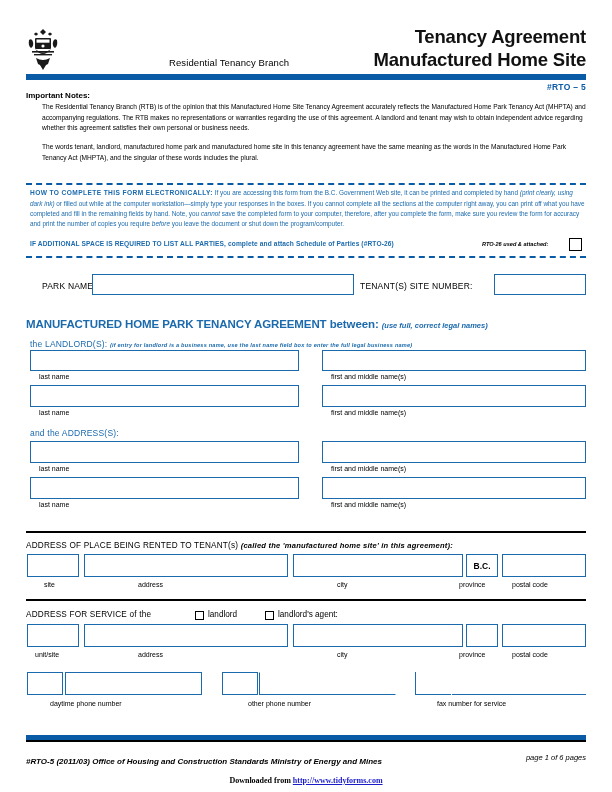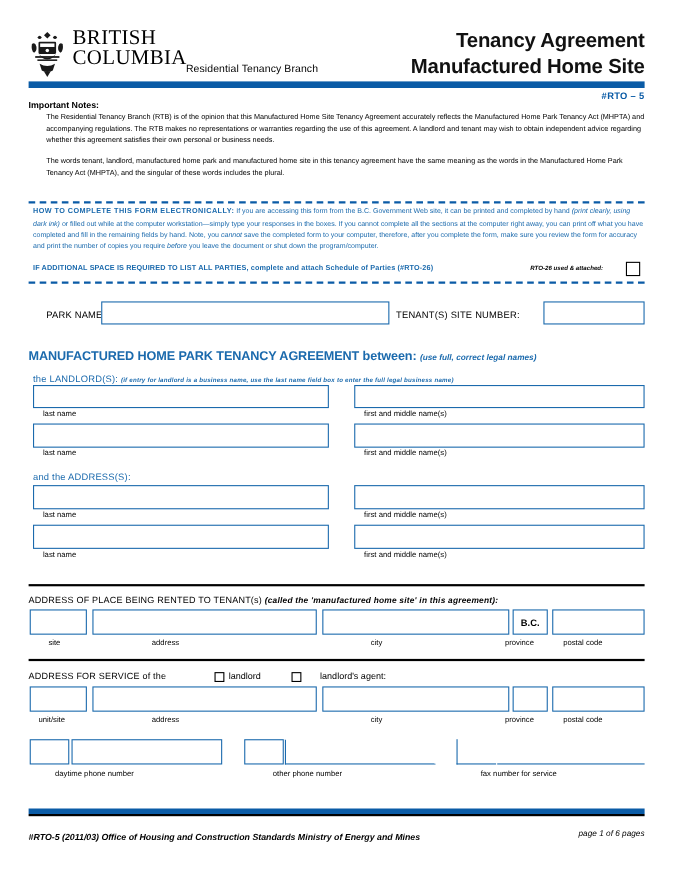--- a/index.html
+++ b/index.html
@@ -319,24 +319,20 @@
         <path d="M14 37 L17 42 L20 37 Z"></path>
         <rect x="6" y="23" width="22" height="1.6"></rect>
         <rect x="8" y="26" width="18" height="1.4"></rect>
       </g>
       <g fill="#ffffff">
         <rect x="10.5" y="11.5" width="13" height="3.2"></rect>
         <circle cx="17" cy="18" r="1.6"></circle>
       </g>
     </svg>
 
-    <div class="bc-wordmark">
-      <div class="bc-line1">BRITISH</div>
-      <div class="bc-line2">COLUMBIA</div>
-    </div>
 
     <div class="branch-label">Residential Tenancy Branch</div>
 
     <div class="doc-title">
       <div>Tenancy Agreement</div>
       <div>Manufactured Home Site</div>
     </div>
   </div>
 
   <div class="header-rule"></div>
@@ -415,21 +411,21 @@
   <div class="sublabel" style="left:337px; top:581px;">city</div>
   <div class="sublabel" style="left:459px; top:581px;">province</div>
   <div class="sublabel" style="left:512px; top:581px;">postal code</div>
 
   <div class="black-rule" id="brule-2"></div>
 
   <div class="label-std" id="lbl-addr-service">ADDRESS FOR SERVICE of the</div>
   <div class="cbox" style="left:195px; top:611px;"></div>
   <div class="cblabel" style="left:208px; top:610px;">landlord</div>
   <div class="cbox" style="left:265px; top:611px;"></div>
-  <div class="cblabel" style="left:291px; top:610px;">landlord's agent:</div>
+  <div class="cblabel" style="left:278px; top:610px;">landlord's agent:</div>
 
   <div class="fbox" style="left:27px; top:624px; width:52px; height:23px;"></div>
   <div class="fbox" style="left:84px; top:624px; width:204px; height:23px;"></div>
   <div class="fbox" style="left:293px; top:624px; width:170px; height:23px;"></div>
   <div class="fbox" style="left:466px; top:624px; width:32px; height:23px;"></div>
   <div class="fbox" style="left:502px; top:624px; width:84px; height:23px;"></div>
 
   <div class="sublabel" style="left:35px; top:651px;">unit/site</div>
   <div class="sublabel" style="left:138px; top:651px;">address</div>
   <div class="sublabel" style="left:337px; top:651px;">city</div>
@@ -447,14 +443,17 @@
   <div class="openbox" style="left:415px; top:672px; width:36px; height:23px; border-left:1.3px solid #1b6aad; border-bottom:1.3px solid #1b6aad; border-top:none; border-right:none;"></div>
   <div class="openbox" style="left:452px; top:672px; width:134px; height:23px; border-bottom:1.3px solid #1b6aad; border-top:none; border-left:none; border-right:none;"></div>
   <div class="sublabel" style="left:437px; top:700px;">fax number for service</div>
 
   <div class="blue-rule"></div>
   <div class="black-rule" id="brule-3"></div>
 
   <div class="footer-left">#RTO-5 (2011/03) Office of Housing and Construction Standards  Ministry of Energy and Mines</div>
   <div class="footer-right">page 1 of 6 pages</div>
 
+  <div class="downloaded">
+    <span>Downloaded from </span><a href="#">http://www.tidyforms.com</a>
+  </div>
 
 </div>
 
 </body></html>

